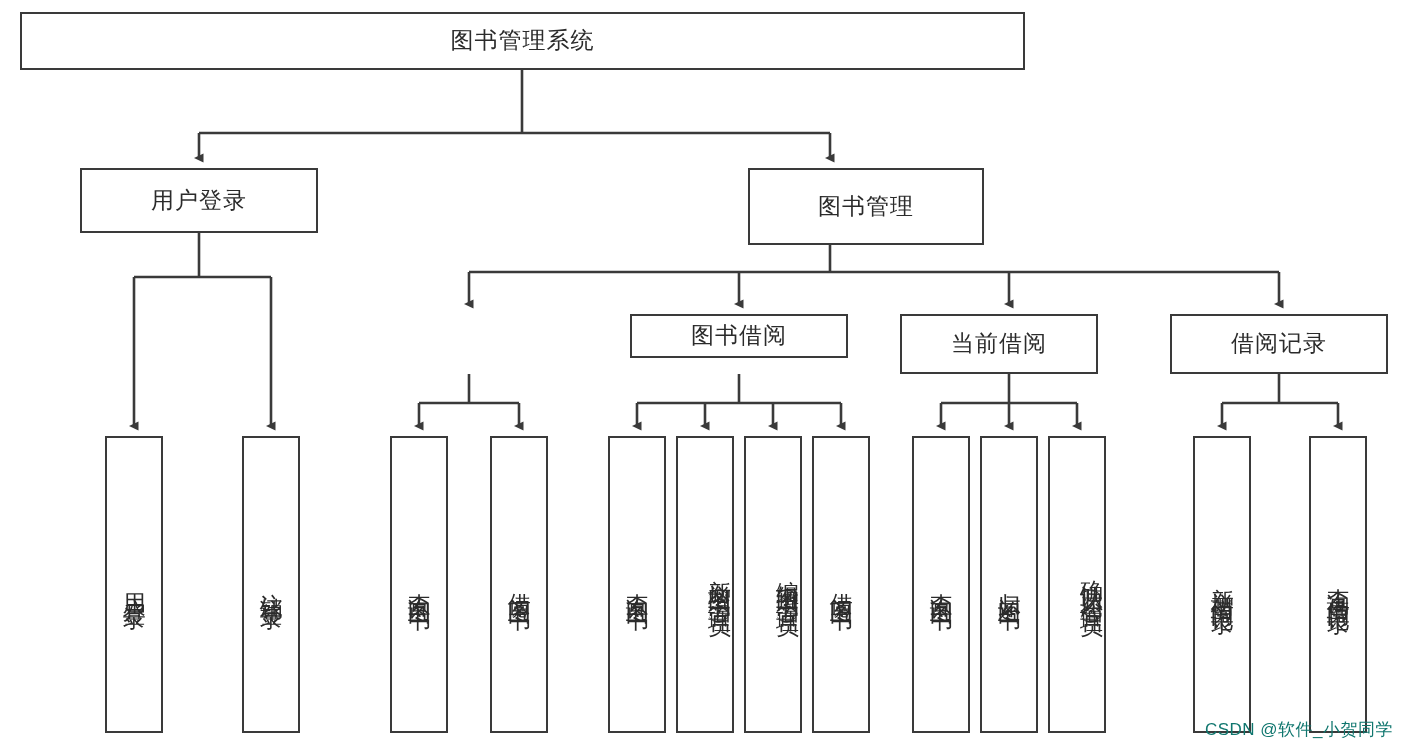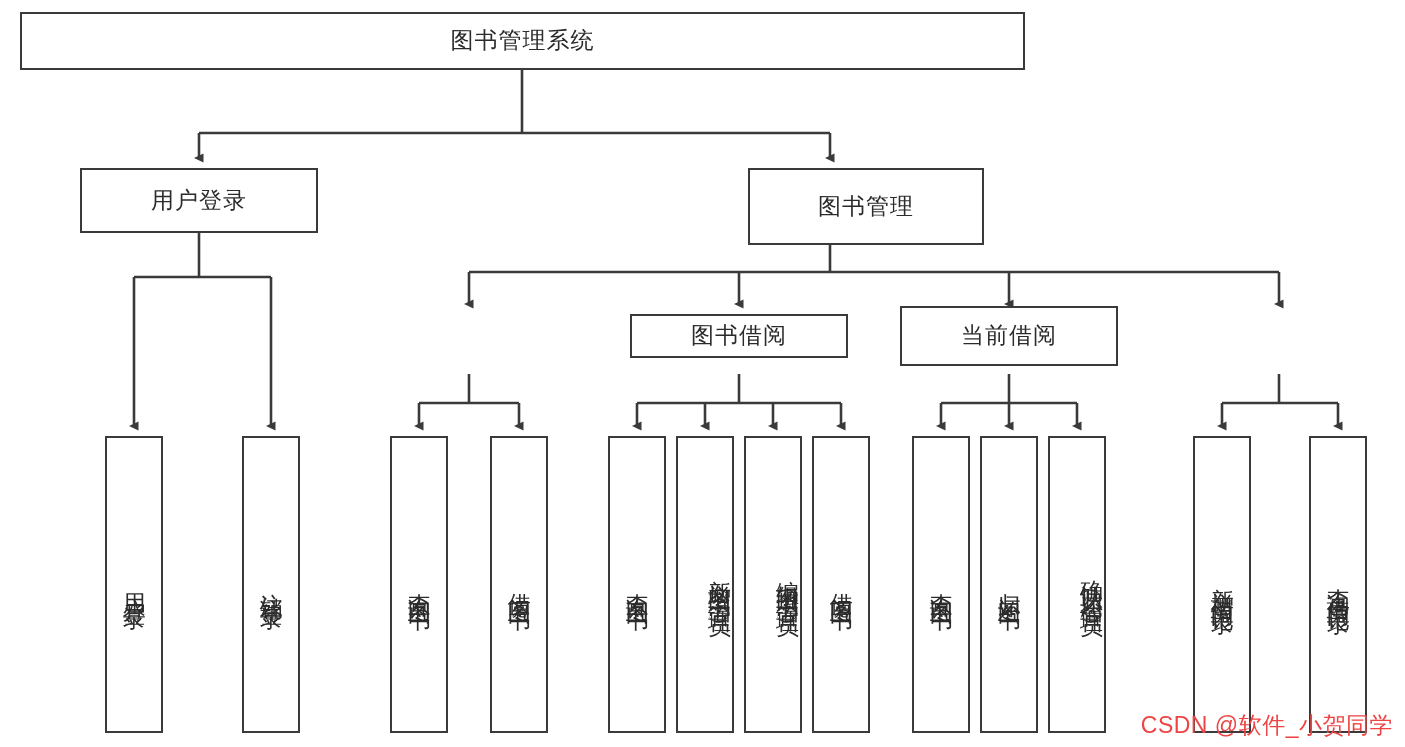--- a/index.html
+++ b/index.html
@@ -58,22 +58,22 @@
     align-items: center;
   }
   .node-label {
     display: block;
     white-space: nowrap;
   }
   #watermark {
     position: absolute;
     right: 12px;
     bottom: 6px;
-    font-size: 23px;
-    color: #ef4444;
+    font-size: 17px;
+    color: #0f766e;
     letter-spacing: 0.5px;
     white-space: nowrap;
     user-select: none;
   }
 </style>
 </head>
 <body>
 
 <div id="diagram-root">
 
@@ -134,22 +134,25 @@
   <div class="node-box horiz" style="left:80px; top:168px; width:238px; height:65px;">
     <span class="node-label">用户登录</span>
   </div>
   <div class="node-box horiz" style="left:712px; top:168px; width:236px; height:77px;margin-left:36px;">
     <span class="node-label">图书管理</span>
   </div>
 
   <div class="node-box horiz" style="left:630px; top:314px; width:218px; height:44px;">
     <span class="node-label">图书借阅</span>
   </div>
-  <div class="node-box horiz" style="left:900px; top:306px; width:218px; height:60px;">
+  <div class="node-box horiz" style="left:900px; top:314px; width:198px; height:60px;">
     <span class="node-label">当前借阅</span>
+  </div>
+  <div class="node-box horiz" style="left:1170px; top:314px; width:218px; height:60px;">
+    <span class="node-label">借阅记录</span>
   </div>
 
   <div class="node-box vert mid" style="left:105px; top:436px; width:58px; height:297px;">
     <span class="node-label">用户登录</span>
   </div>
   <div class="node-box vert mid" style="left:242px; top:436px; width:58px; height:297px;">
     <span class="node-label">注销登录</span>
   </div>
 
   <div class="node-box vert mid" style="left:390px; top:436px; width:58px; height:297px;">

